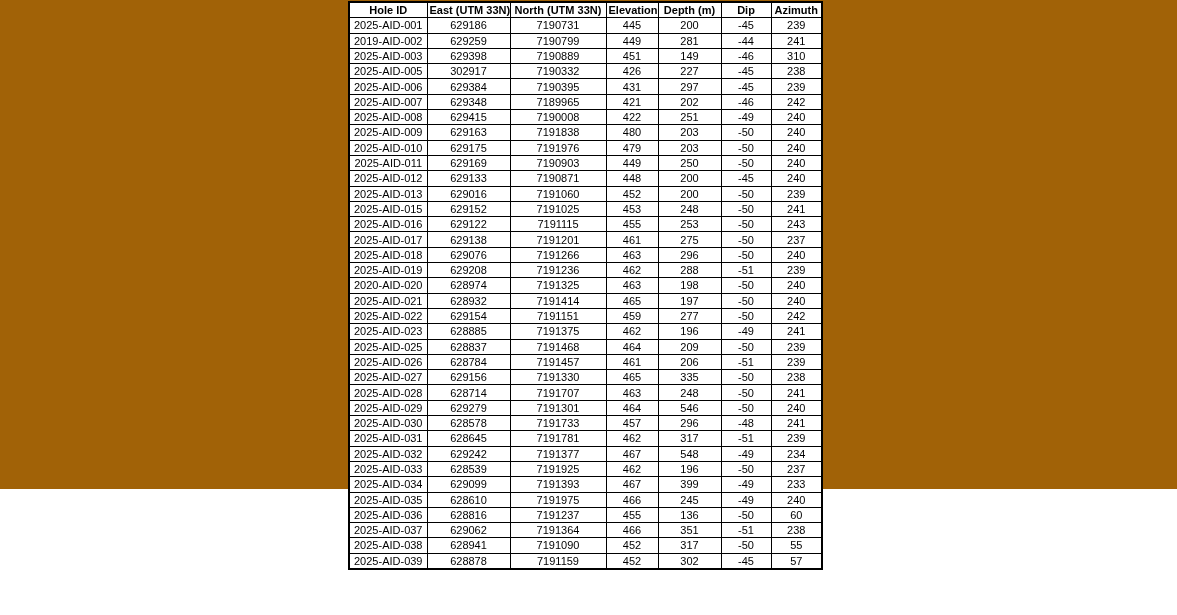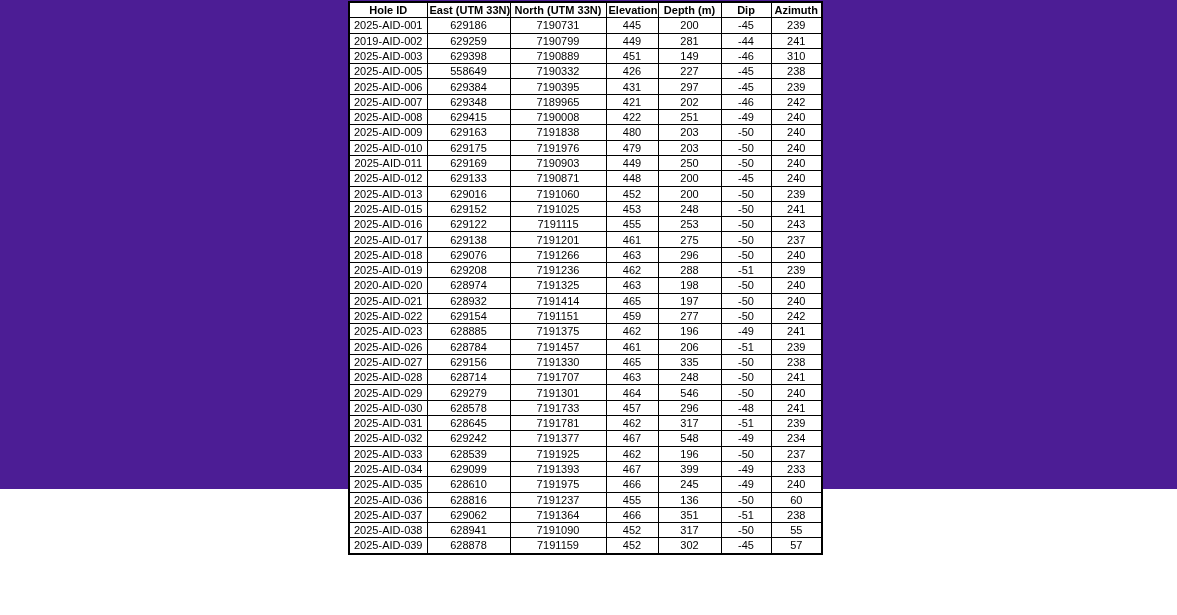--- a/index.html
+++ b/index.html
@@ -8,21 +8,21 @@
     background: #ffffff;
     width: 1177px;
     height: 615px;
     overflow: hidden;
     font-family: "Liberation Sans", sans-serif;
   }
   .page {
     position: relative;
     width: 1177px;
     height: 489px;
-    background: #4c1d95;
+    background: #a16207;
   }
   table.drill-table {
     position: absolute;
     left: 348px;
     top: 1px;
     border-collapse: collapse;
     table-layout: fixed;
     width: 473px;
     background: #ffffff;
     border: 2px solid #000000;
@@ -100,21 +100,21 @@
           <td>2025-AID-003</td>
           <td>629398</td>
           <td>7190889</td>
           <td>451</td>
           <td>149</td>
           <td>-46</td>
           <td>310</td>
         </tr>
         <tr>
           <td>2025-AID-005</td>
-          <td>558649</td>
+          <td>302917</td>
           <td>7190332</td>
           <td>426</td>
           <td>227</td>
           <td>-45</td>
           <td>238</td>
         </tr>
         <tr>
           <td>2025-AID-006</td>
           <td>629384</td>
           <td>7190395</td>
@@ -261,20 +261,29 @@
         <tr>
           <td>2025-AID-023</td>
           <td>628885</td>
           <td>7191375</td>
           <td>462</td>
           <td>196</td>
           <td>-49</td>
           <td>241</td>
         </tr>
         <tr>
+          <td>2025-AID-025</td>
+          <td>628837</td>
+          <td>7191468</td>
+          <td>464</td>
+          <td>209</td>
+          <td>-50</td>
+          <td>239</td>
+        </tr>
+        <tr>
           <td>2025-AID-026</td>
           <td>628784</td>
           <td>7191457</td>
           <td>461</td>
           <td>206</td>
           <td>-51</td>
           <td>239</td>
         </tr>
         <tr>
           <td>2025-AID-027</td>

